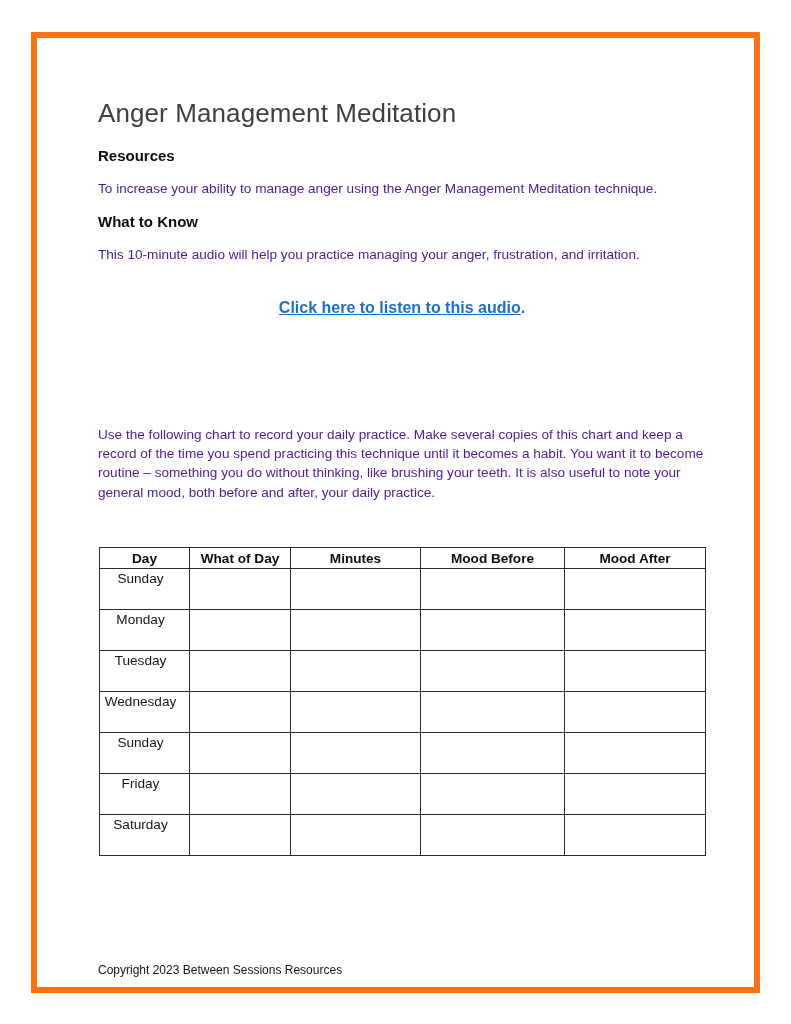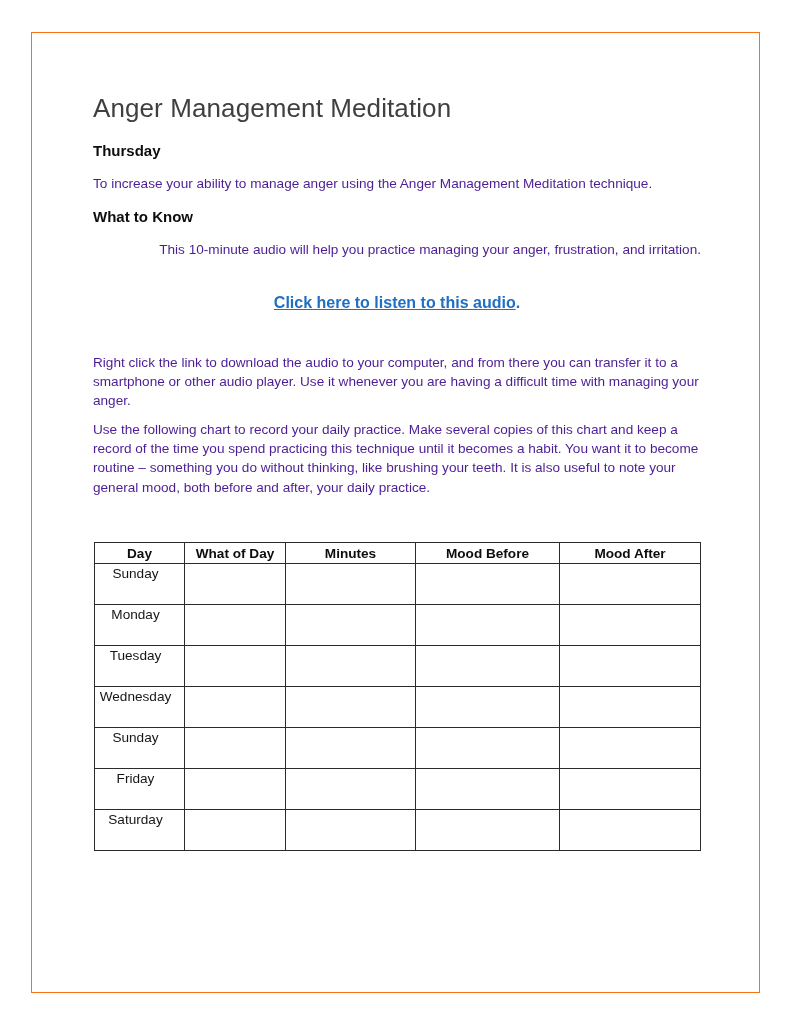--- a/index.html
+++ b/index.html
@@ -12,21 +12,21 @@
     height: 1024px;
     font-family: "Liberation Sans", sans-serif;
     -webkit-font-smoothing: antialiased;
   }
   .page-sheet {
     position: absolute;
     left: 31px;
     top: 32px;
     width: 729px;
     height: 961px;
-    border: 1px solid #f97316;
+    border: 6px solid #f97316;
     background: #ffffff;
     box-sizing: border-box;
   }
   .page-inner {
     position: absolute;
     left: 61px;
     top: 0;
     width: 608px;
     height: 100%;
   }
@@ -53,21 +53,21 @@
   .body-text {
     position: absolute;
     left: 0;
     width: 608px;
     font-size: 13.6px;
     line-height: 19.2px;
     color: #4c1d95;
     text-align: left;
   }
   .para-objective { top: 141px; }
-  .para-what-to-know { top: 207px; text-align: right; }
+  .para-what-to-know { top: 207px; }
   .para-download { top: 320px; }
   .para-chart { top: 387px; }
   .audio-link-row {
     position: absolute;
     top: 261px;
     left: 0;
     width: 608px;
     text-align: center;
     font-size: 16px;
   }
@@ -129,33 +129,32 @@
   }
 </style>
 </head>
 <body>
 
 <div class="page-sheet">
   <div class="page-inner">
 
     <div class="doc-title">Anger Management Meditation</div>
 
-    <div class="section-heading heading-objective">Thursday</div>
+    <div class="section-heading heading-objective">Resources</div>
 
     <div class="body-text para-objective">To increase your ability to manage anger using the Anger Management Meditation technique.</div>
 
     <div class="section-heading heading-what-to-know">What to Know</div>
 
     <div class="body-text para-what-to-know">This 10-minute audio will help you practice managing your anger, frustration, and irritation.</div>
 
     <div class="audio-link-row">
       <span class="audio-link">Click here to listen to this audio</span><span class="audio-link-period">.</span>
     </div>
 
-    <div class="body-text para-download">Right click the link to download the audio to your computer, and from there you can transfer it to a smartphone or other audio player. Use it whenever you are having a difficult time with managing your anger.</div>
 
     <div class="body-text para-chart">Use the following chart to record your daily practice. Make several copies of this chart and keep a record of the time you spend practicing this technique until it becomes a habit. You want it to become routine – something you do without thinking, like brushing your teeth. It is also useful to note your general mood, both before and after, your daily practice.</div>
 
     <table class="practice-table">
       <colgroup>
         <col class="col-day">
         <col class="col-time">
         <col class="col-min">
         <col class="col-before">
         <col class="col-after">
@@ -215,15 +214,16 @@
         <tr>
           <td class="day-cell">Saturday</td>
           <td class="entry-cell"></td>
           <td class="entry-cell"></td>
           <td class="entry-cell"></td>
           <td class="entry-cell"></td>
         </tr>
       </tbody>
     </table>
 
+    <div class="footer-text">Copyright 2023 Between Sessions Resources</div>
 
   </div>
 </div>
 
 </body></html>

